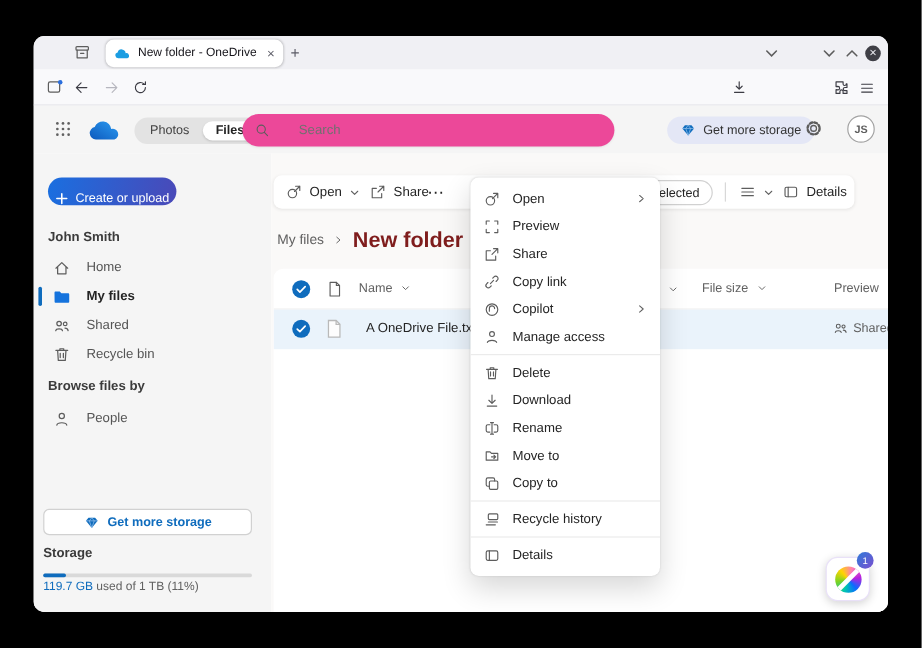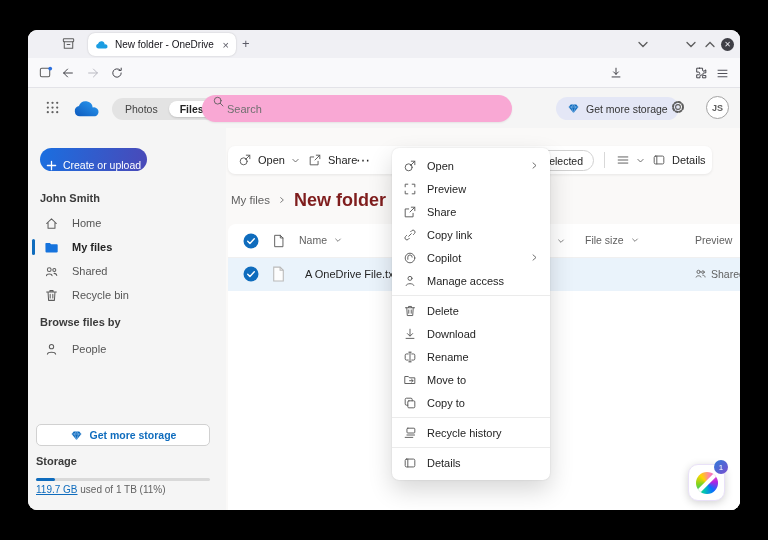--- a/index.html
+++ b/index.html
@@ -17,36 +17,36 @@
   .glyphbtn{font-size:13px;color:#5b5b66}
   .navbar{left:0;top:28px;width:712px;height:30px;background:#f9f9fb;border-bottom:1px solid #e3e3e8}
   .urlbar{left:147px;top:32px;width:419px;height:22px;background:#f0f0f4;border-radius:6px;display:flex;align-items:center;padding:0 8px;gap:6px}
   .urltext{font-size:10px;color:#7a7a85;white-space:nowrap;overflow:hidden;flex:1}
   .urltext b{color:#34343c;font-weight:bold}
   .signin{left:600px;top:32px;height:22px;border:1px solid #cfcfd8;border-radius:6px;display:flex;align-items:center;gap:5px;padding:0 8px;font-size:10px;color:#15141a;background:#f9f9fb}
   .appheader{left:0;top:58px;width:712px;height:40px;background:#f5f5f5}
   .toggle{left:84px;top:68px;height:22px;background:#e3e3e3;border-radius:12px;display:flex;align-items:center;padding:2px}
   .toggle .opt{font-size:10.5px;color:#424242;padding:2px 11px;border-radius:10px}
   .toggle .sel{background:#fff;font-weight:bold;color:#242424;box-shadow:0 1px 2px rgba(0,0,0,.15)}
-  .search{left:174px;top:65px;width:310px;height:27px;background:#f9a8d4;border-radius:14px;display:flex;padding:0 10px;gap:2px;box-shadow:0 1px 2px rgba(0,0,0,.07)}
+  .search{left:174px;top:65px;width:310px;height:27px;background:#ec4899;border-radius:14px;display:flex;align-items:center;padding:0 10px;gap:24px;box-shadow:0 1px 2px rgba(0,0,0,.07)}
   .search input{border:none;outline:none;background:transparent;font-size:11px;flex:1;font-family:"Liberation Sans",sans-serif;color:#242424}
   .search input::placeholder{color:#707070}
   .gmspill{left:528px;top:67px;height:23px;background:#e4e7f6;border-radius:12px;display:flex;align-items:center;gap:6px;padding:0 11px;font-size:10.5px;color:#333}
   .avatar{left:678px;top:66px;width:23px;height:23px;border-radius:50%;background:#fff;border:1px solid #a3a3a3;display:flex;align-items:center;justify-content:center;font-size:9px;color:#5d5d5d;font-weight:bold}
   .sidebar{left:0;top:98px;width:198px;height:382px;background:#f5f5f5}
   .createbtn{left:12px;top:118px;width:107px;height:23px;border-radius:12px;background:linear-gradient(100deg,#1a6fe0 0%,#4a49b8 100%);color:#fff;display:flex;align-items:flex-end;justify-content:center;gap:6px;font-size:10.5px}
   .sheading{font-size:11px;font-weight:bold;color:#3b3b3b}
   .sitem{height:18px;display:flex;align-items:center;gap:13px;font-size:11px;color:#555}
   .sitem.sel span{font-weight:bold;color:#242424}
   .selbar{left:4px;top:209px;width:3px;height:16px;background:#0f6cbd;border-radius:2px}
   .gmsbtn{left:8px;top:394px;width:174px;height:22px;background:#fff;border:1px solid #d1d1d1;border-radius:5px;display:flex;align-items:center;justify-content:center;gap:7px;font-size:10.5px;font-weight:bold;color:#0f6cbd}
   .track{left:8px;top:448px;width:174px;height:3px;background:#d9d9d9;border-radius:2px}
   .fill{height:3px;background:#0f6cbd;border-radius:2px;width:11%}
   .usage{left:8px;top:454px;font-size:10px;color:#616161}
-  .usage a{color:#0f6cbd;text-decoration:underline}
+  .usage a{color:#0f6cbd;}
   .main{left:198px;top:98px;width:514px;height:382px;background:#faf9f8}
   .cmdbar{left:200px;top:116px;width:484px;height:28px;background:#fff;border-radius:7px;box-shadow:0 1px 3px rgba(0,0,0,.08)}
   .cmditem{height:28px;display:flex;align-items:center;gap:6px;font-size:11px;color:#242424}
   .selpill{left:472px;top:120px;width:94px;height:21px;border:1px solid #d1d1d1;border-radius:11px;display:flex;align-items:center;justify-content:flex-end;padding-right:10px;font-size:10.5px;color:#242424;background:#fff}
   .vdiv{left:576px;top:122px;width:1px;height:16px;background:#d8d8d8}
   .crumb1{font-size:11.5px;color:#616161}
   .crumb2{font-size:18px;font-weight:bold;color:#7f1d1d}
   .table{left:200px;top:194px;width:512px;height:286px;background:#fff;border-radius:8px 0 0 0;overflow:hidden}
   .thead{position:absolute;left:0;top:0;width:512px;height:34px;border-bottom:1px solid #f0f0f0;font-size:10.5px;color:#616161}
   .trow{position:absolute;left:0;top:34px;width:512px;height:33px;background:#eaf3fb;font-size:11px;color:#242424}

